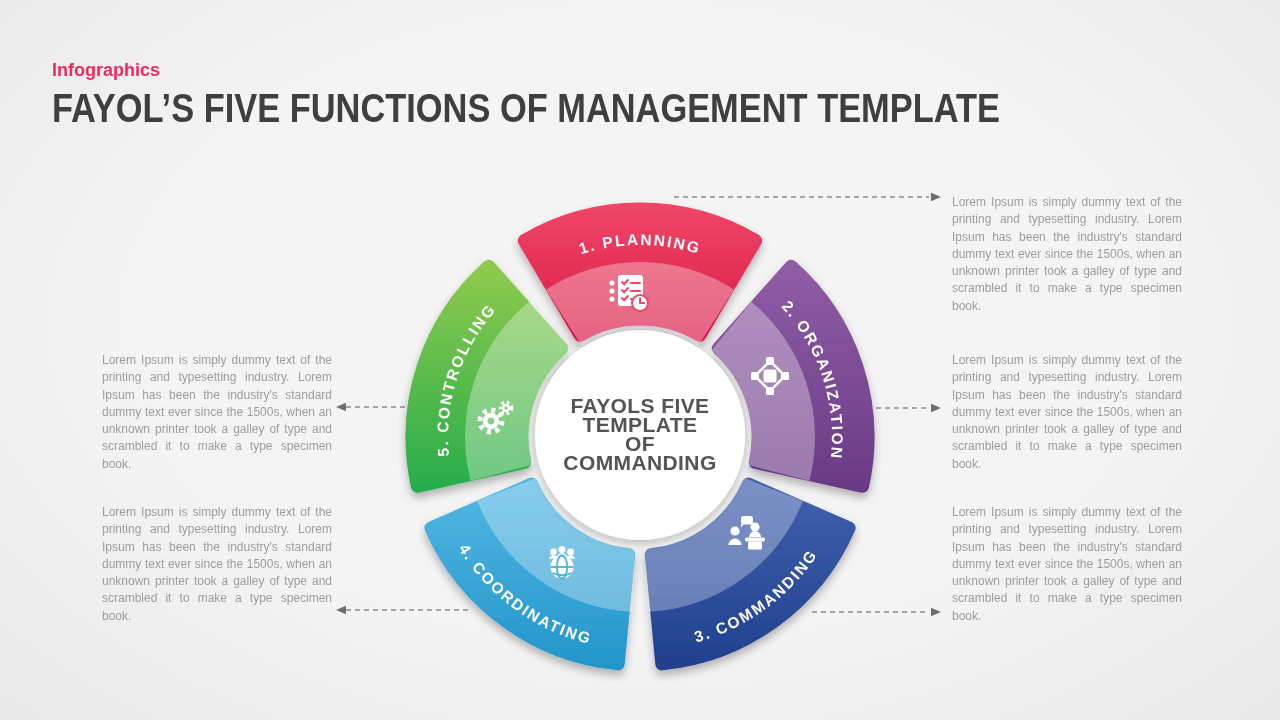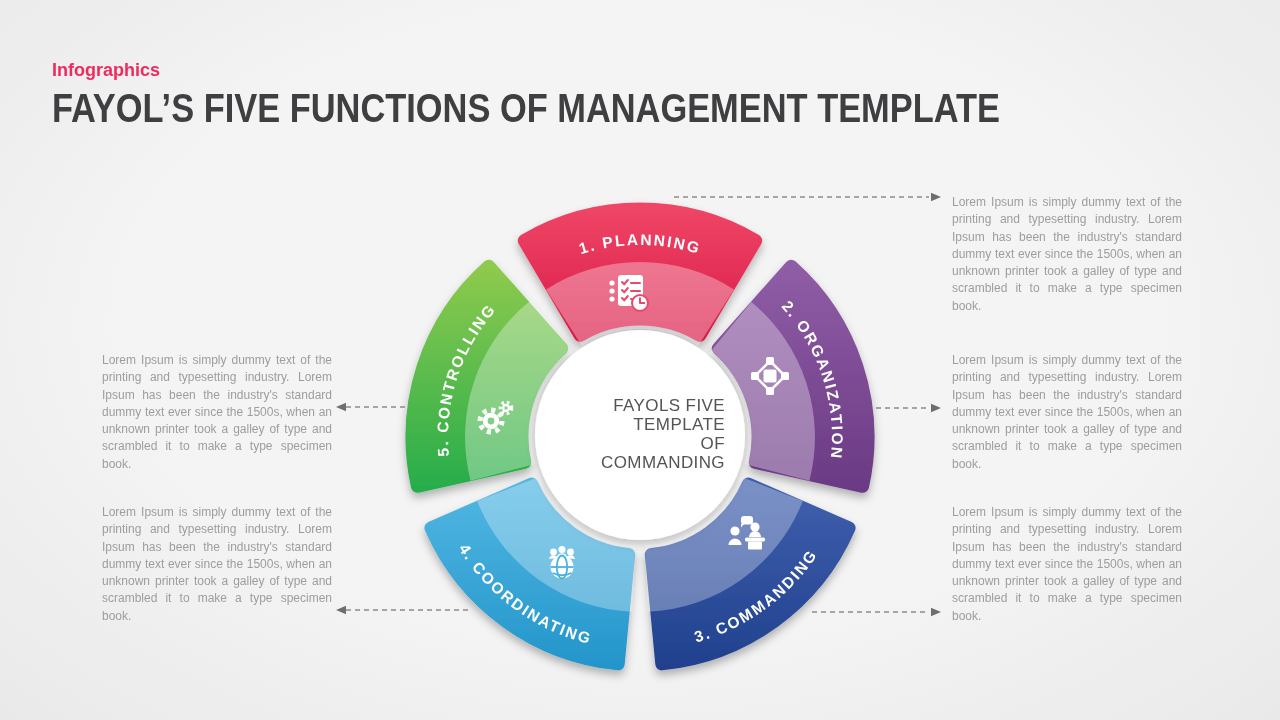--- a/index.html
+++ b/index.html
@@ -24,21 +24,21 @@
     text-align:justify;
   }
   .co-right-top{left:952px;top:194px;}
   .co-right-mid{left:952px;top:352px;}
   .co-right-bot{left:952px;top:504px;}
   .co-left-mid{left:102px;top:352px;}
   .co-left-bot{left:102px;top:504px;}
   .diagram-svg{position:absolute;left:0;top:0;}
   .center-text{
     position:absolute;left:555px;top:396px;width:170px;
-    text-align:right;font-size:17px;font-weight:normal;color:#545457;
+    text-align:center;font-size:21px;font-weight:bold;color:#545457;
     line-height:19px;letter-spacing:0.4px;
   }
   .center-text span{display:block;}
   .seg-label{
     font-size:15.5px;font-weight:bold;fill:#ffffff;letter-spacing:2px;
   }
 </style>
 </head>
 <body>
 

